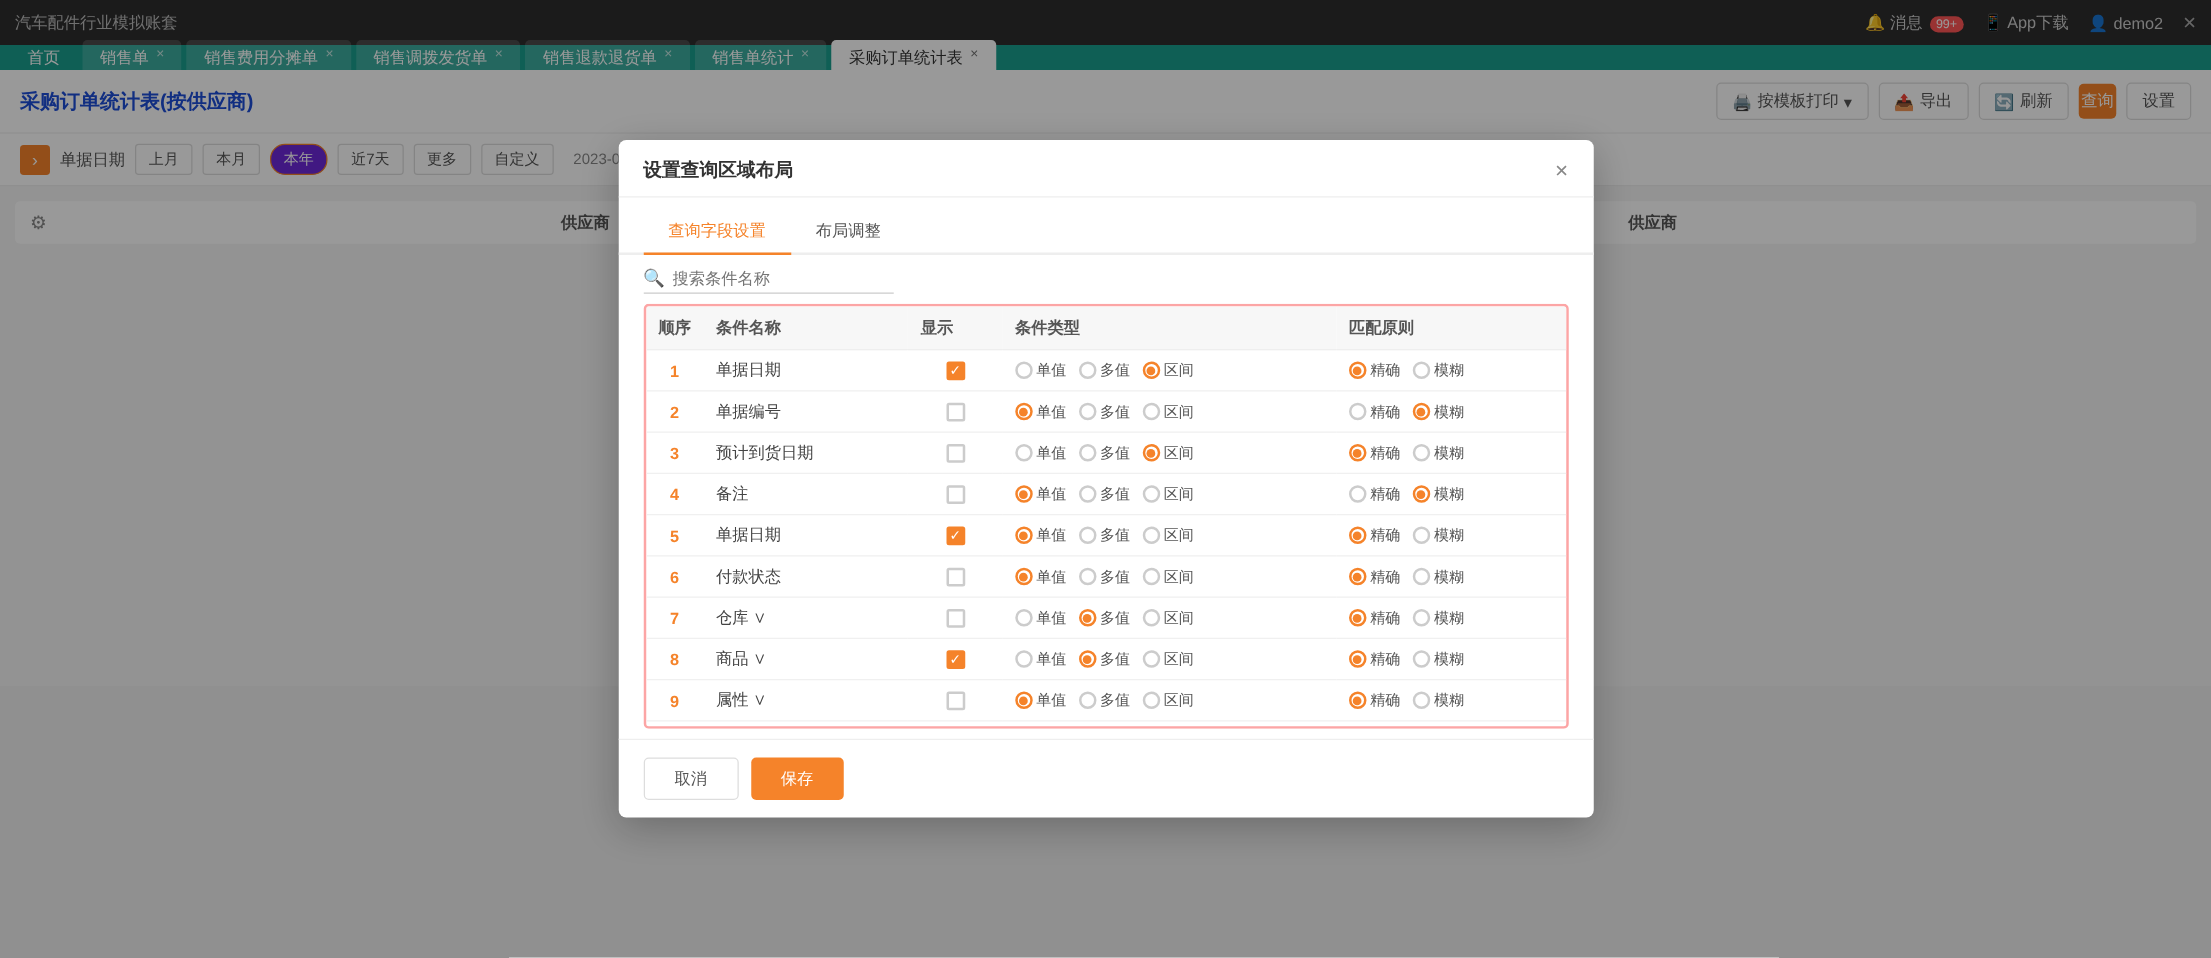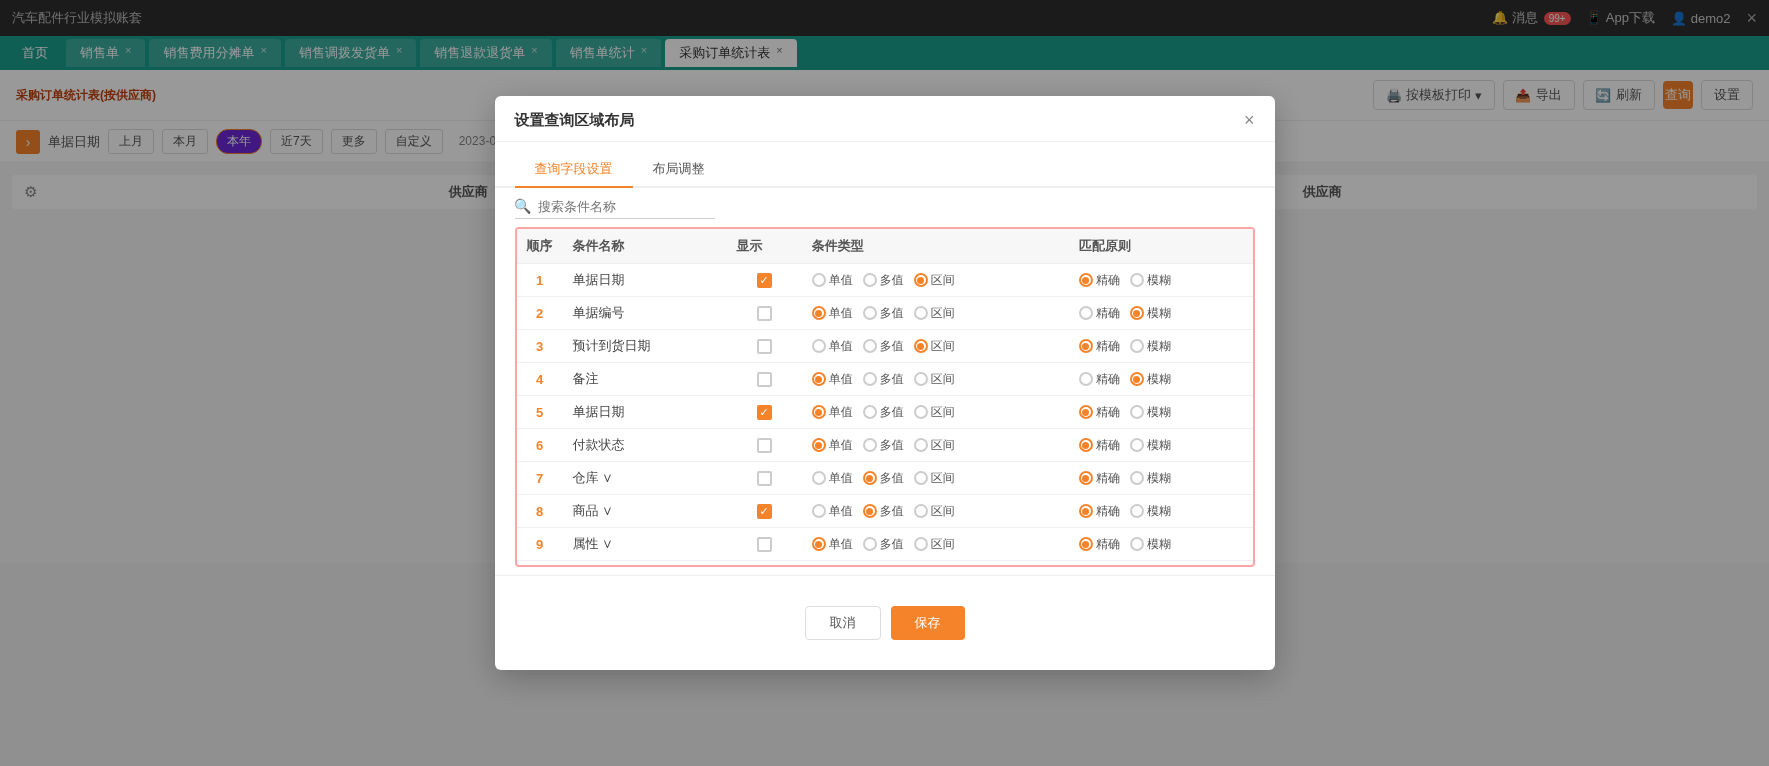--- a/index.html
+++ b/index.html
@@ -16,21 +16,21 @@
       color: #ccc;
     }
     .top-bar-left { font-size: 13px; color: #bbb; }
     .top-bar-right { display: flex; align-items: center; gap: 16px; font-size: 13px; }
     .top-bar-right .badge { background: #f55; color: #fff; border-radius: 10px; font-size: 10px; padding: 1px 5px; margin-left: 2px; }
     .top-bar-right .close-btn { color: #aaa; font-size: 18px; cursor: pointer; }
 
     
     .tab-bar {
       background: #1a9e8e;
-      height: 34px;
+      height: 20px;
       display: flex;
       align-items: center;
       padding: 0 8px;
       gap: 4px;
     }
     .tab-item {
       background: rgba(255,255,255,0.15);
       color: #fff;
       padding: 5px 14px;
       border-radius: 4px 4px 0 0;
@@ -47,21 +47,21 @@
 
     
     .page-header {
       background: #fff;
       padding: 10px 16px;
       display: flex;
       align-items: center;
       justify-content: space-between;
       border-bottom: 1px solid #eee;
     }
-    .page-title { font-size: 12px; font-weight: bold; color: #c2410c; }
+    .page-title { font-size: 16px; font-weight: bold; color: #1d4ed8; }
     .header-actions { display: flex; gap: 8px; align-items: center; }
     .btn-outline { border: 1px solid #ddd; background: #fff; padding: 5px 12px; border-radius: 4px; cursor: pointer; font-size: 13px; color: #555; display: flex; align-items: center; gap: 4px; }
     .btn-orange { background: #f5832a; color: #fff; border: none; padding: 5px 2px; border-radius: 4px; cursor: pointer; font-size: 13px; }
 
     
     .filter-bar {
       background: #fff;
       padding: 8px 16px;
       display: flex;
       align-items: center;
@@ -204,23 +204,23 @@
       cursor: pointer;
     }
     .cb.checked { background: #f5832a; border-color: #f5832a; color: #fff; font-size: 11px; }
 
     
     .table-container::-webkit-scrollbar { width: 6px; }
     .table-container::-webkit-scrollbar-thumb { background: #ccc; border-radius: 3px; }
 
     
     .modal-footer {
-      padding: 30px 20px;
-      display: flex;
-      justify-content: center;
+      padding: 14px 20px;
+      display: flex;
+      justify-content: flex-start;
       gap: 10px;
       border-top: 1px solid #eee;
       margin-top: 8px;
     }
     .btn-cancel {
       border: 1px solid #ddd;
       background: #fff;
       padding: 7px 24px;
       border-radius: 4px;
       cursor: pointer;

